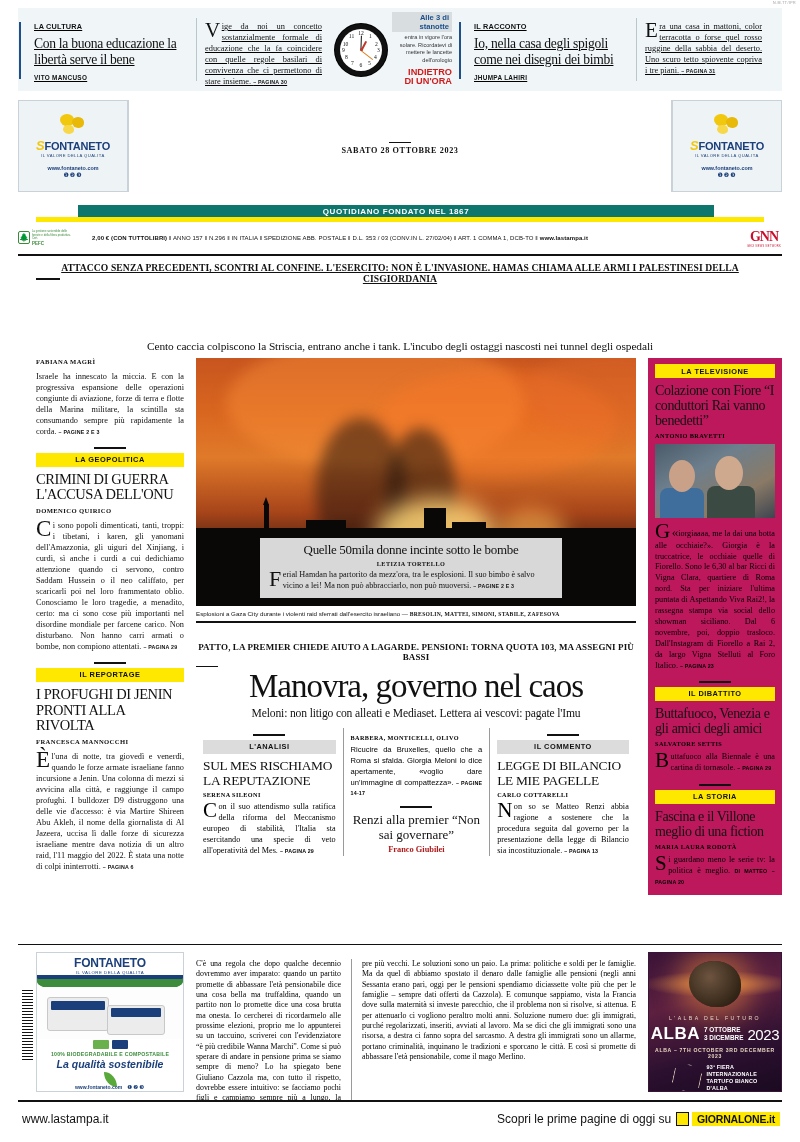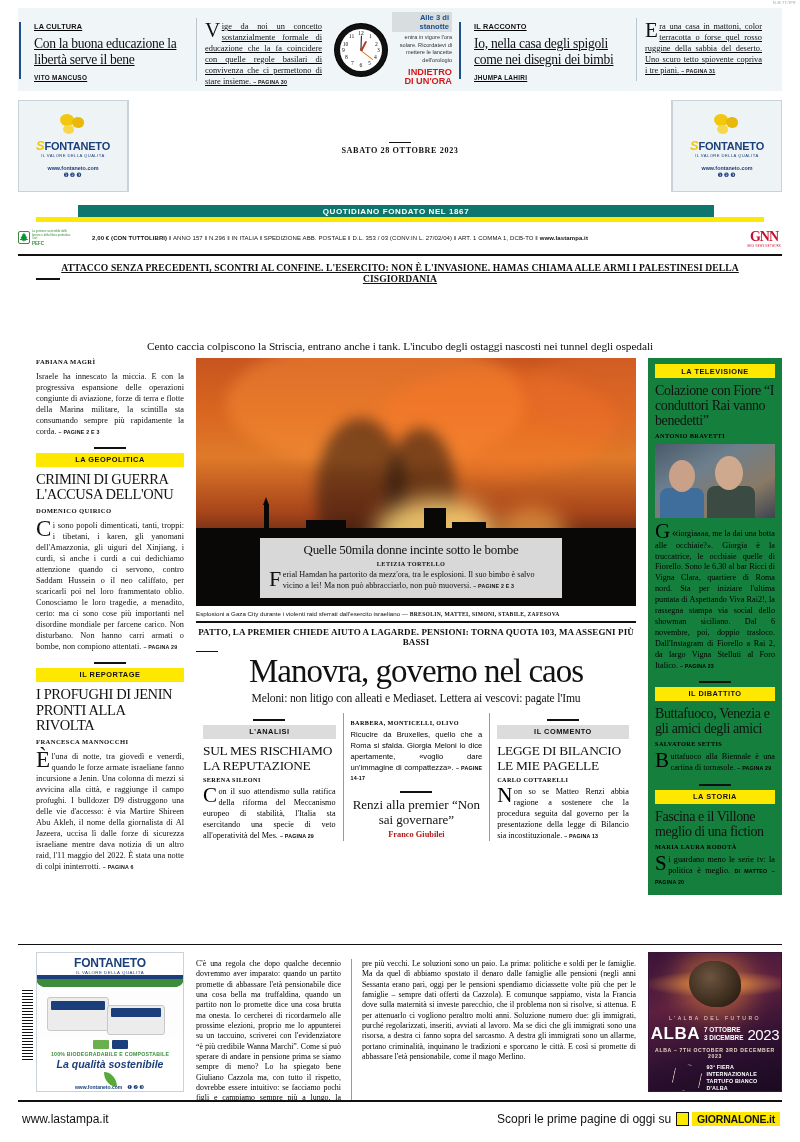--- a/index.html
+++ b/index.html
@@ -245,21 +245,21 @@
   .sans-body { font-family:"Liberation Sans",sans-serif; font-size:7.6px; line-height:1.42; text-align:justify; hyphens:auto; }
   .quote-head {
     font-family:"Liberation Serif",serif; font-size:13px; text-align:center; line-height:1.14; color:#111;
   }
   .quote-auth {
     font-family:"Liberation Serif",serif; font-size:8.4px; text-align:center; color:#b01a1a;
     font-weight:bold; margin-top:3px;
   }
 
   
-  .rc-box { background:#15803d; padding:6px 7px 8px; }
+  .rc-box { background:#be185d; padding:6px 7px 8px; }
   .rc-head { font-family:"Liberation Serif",serif; font-size:14px; line-height:1.08; letter-spacing:-.4px; color:#111; }
   .rc-auth { font-family:"Liberation Serif",serif; font-weight:bold; font-size:6.3px; letter-spacing:.4px; margin:4px 0 5px; }
   .rc-photo {
     width:100%; height:74px; position:relative; overflow:hidden; margin-bottom:5px;
     background:linear-gradient(150deg,#4a5a6a 0%, #6d7f8d 35%, #8a7a66 70%, #3d4450 100%);
   }
   .face { position:absolute; border-radius:50%; }
   .f1 { width:26px; height:32px; left:14px; top:16px; background:#c9a188; }
   .f2 { width:28px; height:34px; left:60px; top:12px; background:#cfa98e; }
   .hair1 { width:28px; height:18px; left:13px; top:10px; background:#2a2520; border-radius:50% 50% 0 0; }
@@ -531,21 +531,21 @@
         </div>
       </div>
     </div>
 
     <div class="photo-credit">
       <span>Esplosioni a Gaza City durante i violenti raid sferrati dall'esercito israeliano</span> — <span class="names">BRESOLIN, MATTEI, SIMONI, STABILE, ZAFESOVA</span>
     </div>
 
     <div class="hr-thick" style="position:relative; left:0; width:440px; top:4px; height:1.5px;"></div>
 
-    <div class="mid-over" style="margin-top:8px;font-family:Liberation Serif, serif;">PATTO, LA PREMIER CHIEDE AIUTO A LAGARDE. PENSIONI: TORNA QUOTA 103, MA ASSEGNI PIÙ BASSI</div>
+    <div class="mid-over" style="margin-top:23px;font-family:Liberation Serif, serif;">PATTO, LA PREMIER CHIEDE AIUTO A LAGARDE. PENSIONI: TORNA QUOTA 103, MA ASSEGNI PIÙ BASSI</div>
     <div class="mid-rule"></div>
     <div class="mid-head">Manovra, governo nel caos</div>
     <div class="mid-sub">Meloni: non litigo con alleati e Mediaset. Lettera ai vescovi: pagate l'Imu</div>
 
     <div class="tri">
 
       <div class="tri-col">
         <div class="rule-sm" style="margin:6px auto 4px;"></div>
         <span class="tag grey">L'ANALISI</span>
         <div class="tri-head">SUL MES RISCHIAMO LA REPUTAZIONE</div>

